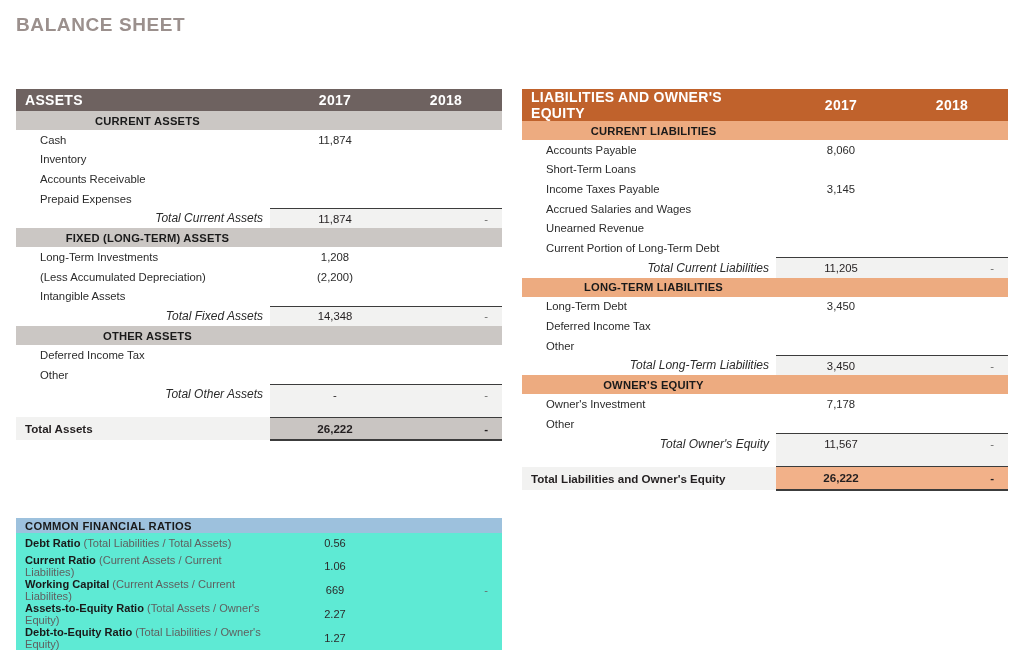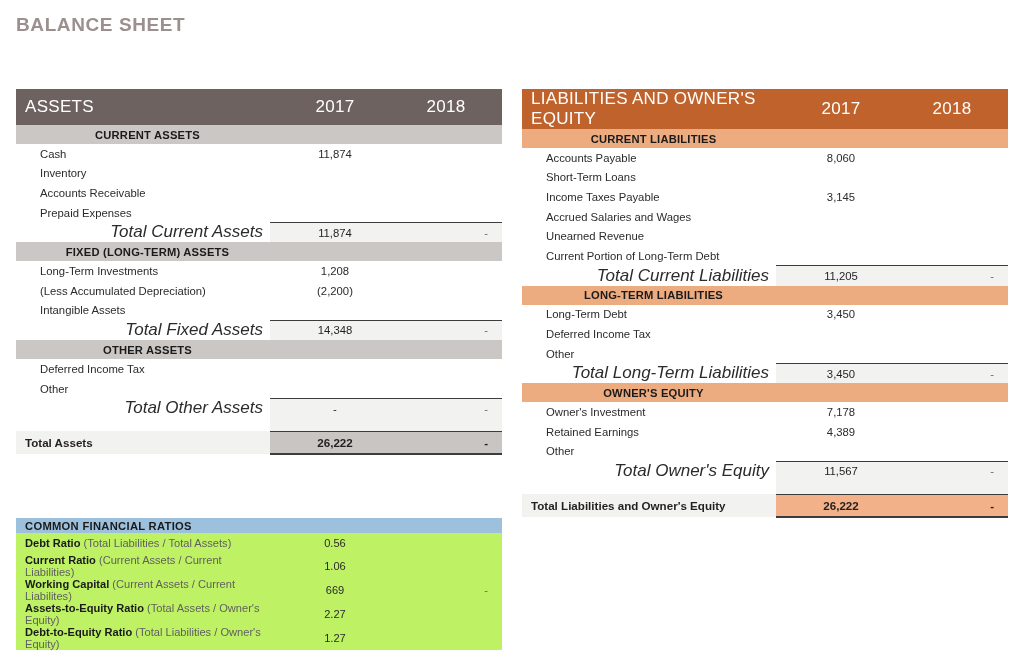--- a/index.html
+++ b/index.html
@@ -20,21 +20,21 @@
 
   
   .sheet { position: absolute; border-collapse: collapse; table-layout: fixed; }
   .sheet td { padding: 0; vertical-align: middle; font-size: 11.3px; color: #231f20; }
 
   .col-label { }
   .col-y1 { }
   .col-y2 { }
 
   
-  tr.hdr td { height: 36px; font-weight: normal; font-size: 17px; color: #ffffff; letter-spacing: 0.3px; }
+  tr.hdr td { height: 22px; font-weight: bold; font-size: 14px; color: #ffffff; letter-spacing: 0.3px; }
   tr.hdr td.col-label { padding-left: 9px; }
   tr.hdr td.col-y1 { text-align: center; }
   tr.hdr td.col-y2 { text-align: center; padding-right: 10px; }
   .assets-sheet tr.hdr td { background: #6e6260; }
   .liab-sheet  tr.hdr td { background: #c0622c; }
 
   
   tr.band td { height: 19px; font-weight: bold; font-size: 11.2px; color: #1a1a1a; letter-spacing: 0.2px; }
   tr.band td.col-label { padding-left: 9px; text-align: center; }
   .assets-sheet tr.band td { background: #cbc7c4; }
@@ -43,21 +43,21 @@
   
   tr.item td { height: 19.6px; }
   tr.item td.col-label { padding-left: 24px; color: #2b2b2b; margin-top: 6px; }
   tr.item td.col-y1 { text-align: center; color: #2b2b2b; }
   tr.item td.col-y2 { text-align: right; padding-right: 14px; color: #6a6a6a; }
 
   
   tr.subtotal td { height: 20px; background: transparent; }
   tr.subtotal td.col-label {
     text-align: right; padding-right: 7px;
-    font-style: italic; font-size: 17px; color: #2b2b2b;
+    font-style: italic; font-size: 12px; color: #2b2b2b;
   }
   tr.subtotal td.col-y1, tr.subtotal td.col-y2 {
     background: #f2f2f1;
     border-top: 1.3px solid #3c3c3c;
   }
   tr.subtotal td.col-y1 { text-align: center; }
   tr.subtotal td.col-y2 { text-align: right; padding-right: 14px; color: #6a6a6a; }
 
   
   tr.spacer td { height: 13px; background: transparent; }
@@ -76,21 +76,21 @@
   .liab-sheet  tr.grand td.col-y1, .liab-sheet  tr.grand td.col-y2 { background: #f2b189; }
 
   
   .ratios { position: absolute; border-collapse: collapse; table-layout: fixed; }
   .ratios td { padding: 0; font-size: 11.1px; }
   .ratios tr.hdr td {
     height: 15px; background: #9dc1dd; color: #1a1a1a;
     font-weight: bold; letter-spacing: 0.3px; font-size: 11.2px;
   }
   .ratios tr.hdr td.col-label { padding-left: 9px; }
-  .ratios tr.rrow td { height: 20.5px; background: #bef264; }
+  .ratios tr.rrow td { height: 20.5px; background: #5eead4; }
   .ratios tr.rrow td.col-label { padding-left: 9px; color: #3a3a3a; }
   .ratios tr.rrow td.col-y1 { text-align: center; color: #2b2b2b; }
   .ratios tr.rrow td.col-y2 { text-align: right; padding-right: 14px; color: #6a6a6a; }
   .rname { font-weight: bold; color: #1a1a1a; }
   .rformula { color: #5f5f5f; }
 </style>
 </head>
 <body>
 
 <div class="page">
@@ -278,25 +278,20 @@
           <td class="col-label">OWNER'S EQUITY</td>
           <td class="col-y1"></td>
           <td class="col-y2"></td>
         </tr>
         <tr class="item">
           <td class="col-label">Owner's Investment</td>
           <td class="col-y1">7,178</td>
           <td class="col-y2"></td>
         </tr>
         <tr class="item">
-          <td class="col-label">Retained Earnings</td>
-          <td class="col-y1">4,389</td>
-          <td class="col-y2"></td>
-        </tr>
-        <tr class="item">
           <td class="col-label">Other</td>
           <td class="col-y1"></td>
           <td class="col-y2"></td>
         </tr>
         <tr class="subtotal">
           <td class="col-label">Total Owner's Equity</td>
           <td class="col-y1">11,567</td>
           <td class="col-y2">-</td>
         </tr>
         <tr class="spacer">

